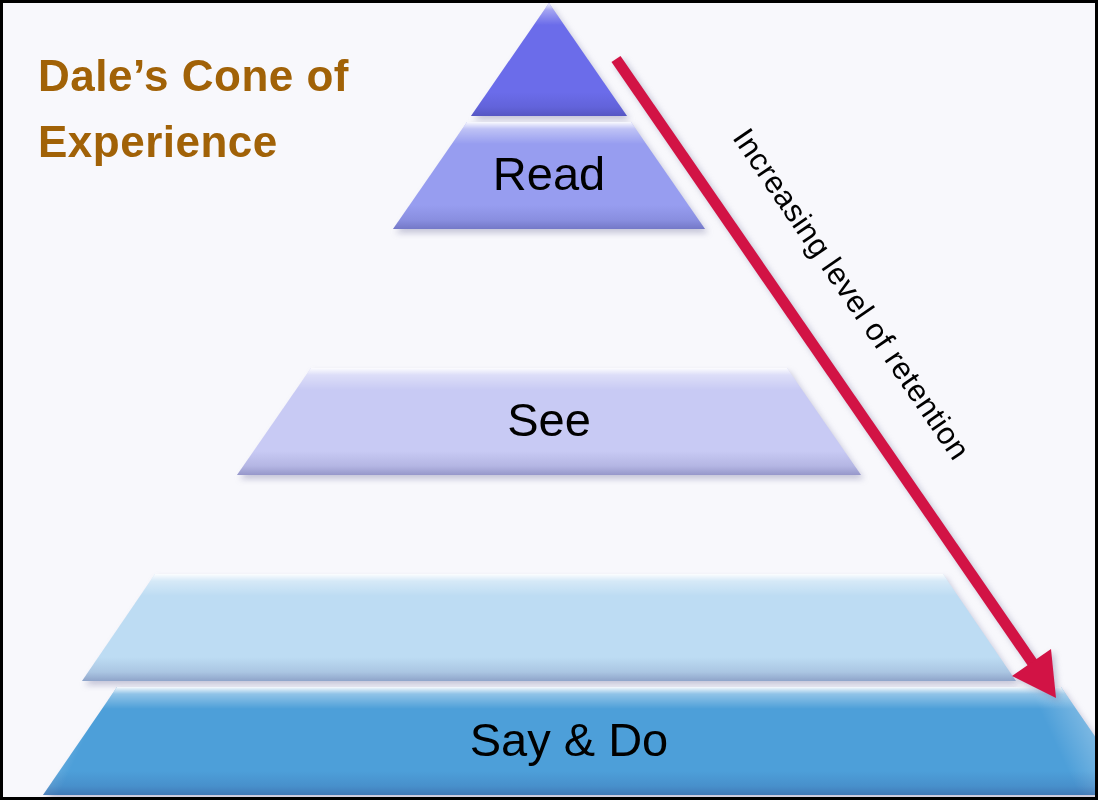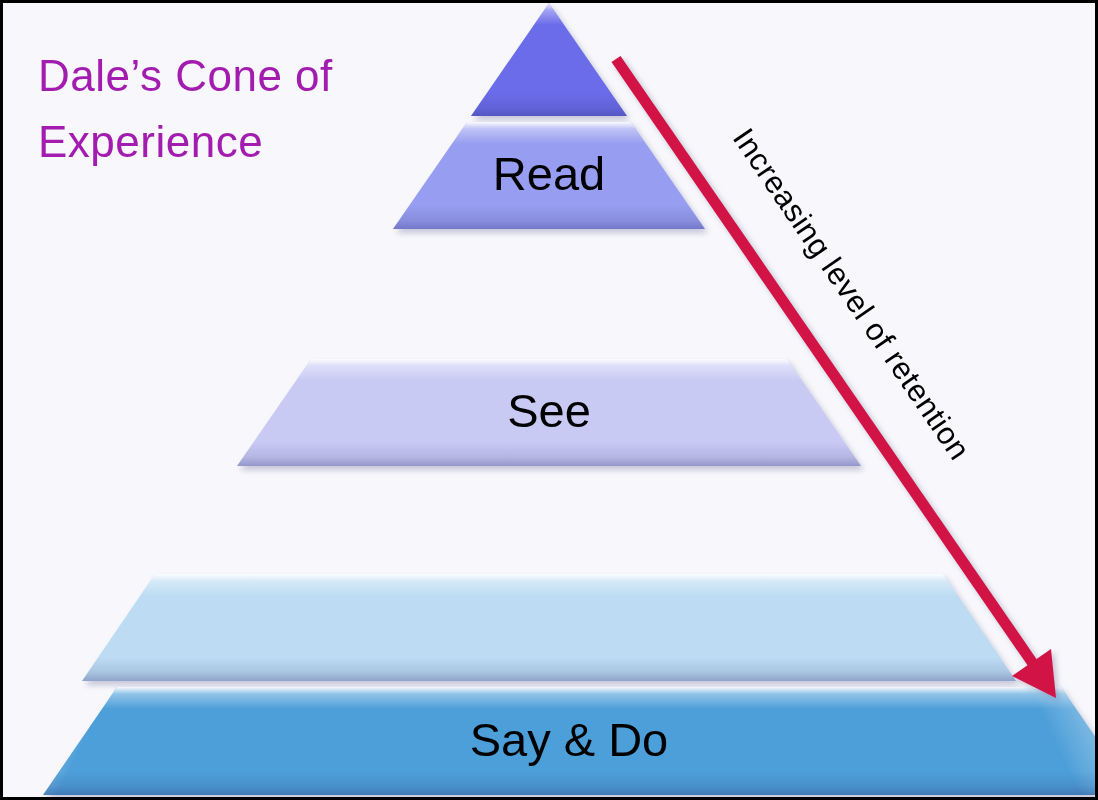--- a/index.html
+++ b/index.html
@@ -6,21 +6,21 @@
   .frame{
     position:relative;
     width:1098px;height:800px;
     box-sizing:border-box;
     border:3px solid #000;
     background:var(--c,#f8f8fc);
     overflow:hidden;
   }
   .title{
     position:absolute;left:35px;top:40px;
-    font-size:44px;font-weight:normal;color:#a21caf;
+    font-size:44px;font-weight:bold;color:#a16207;
     line-height:1.5;letter-spacing:.5px;
     z-index:3;
   }
   .pyramid{position:absolute;left:0;top:0;width:920px;height:794px;z-index:1;}
   .lw{
     position:absolute;left:0;width:1092px;
     filter:drop-shadow(3px 4px 3px rgba(100,100,150,.35));
   }
   .layer{
     position:absolute;inset:0;
@@ -68,21 +68,21 @@
       </div>
     </div>
 
     <div class="lw" style="top:119px;height:107px">
       <div class="layer" style="clip-path: polygon(464px 0px, 628px 0px, 702px 107px, 390px 107px); --c: #979df0;">
         <span class="layer-label">Read</span>
       </div>
     </div>
 
 
-    <div class="lw" style="top:356px;height:107px">
+    <div class="lw" style="top:365px;height:107px">
       <div class="layer" style="clip-path: polygon(308px 0px, 784px 0px, 858px 107px, 234px 107px); --c: #c8caf4;">
         <span class="layer-label">See</span>
       </div>
     </div>
 
 
     <div class="lw" style="top:571px;height:107px">
       <div class="layer" style="clip-path: polygon(152px 0px, 940px 0px, 1013px 107px, 79px 107px); justify-content: flex-end; --c: #bddcf3;">
         <span class="layer-label">Say</span>
       </div>

